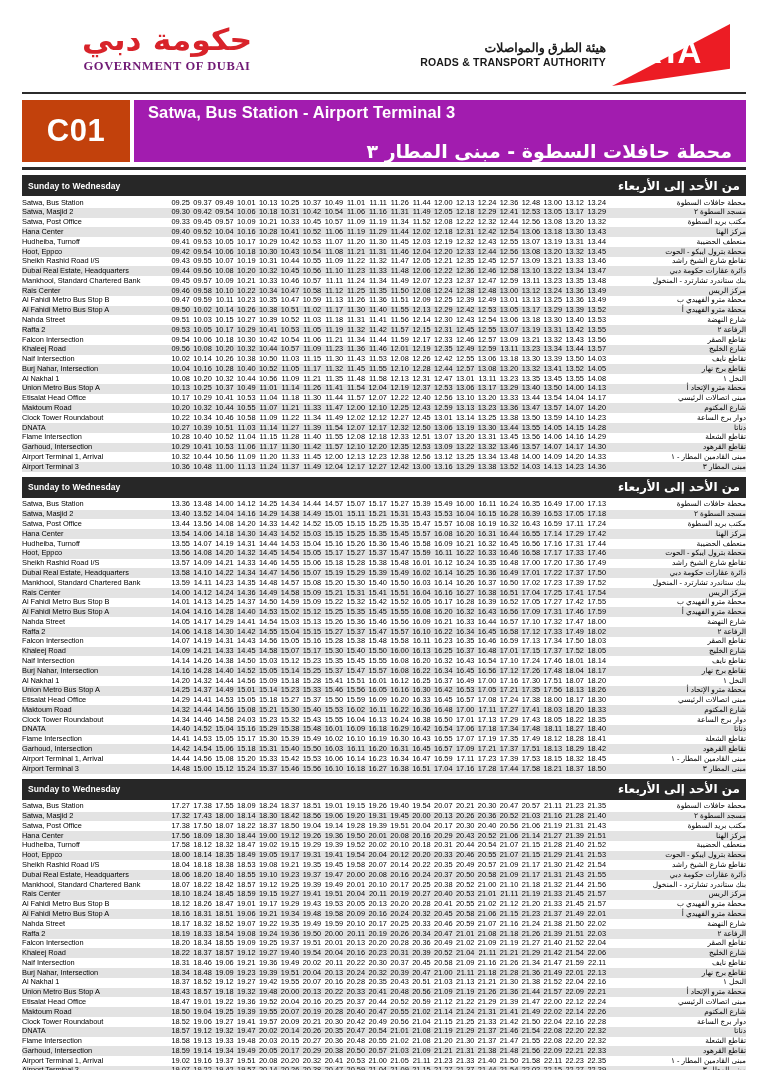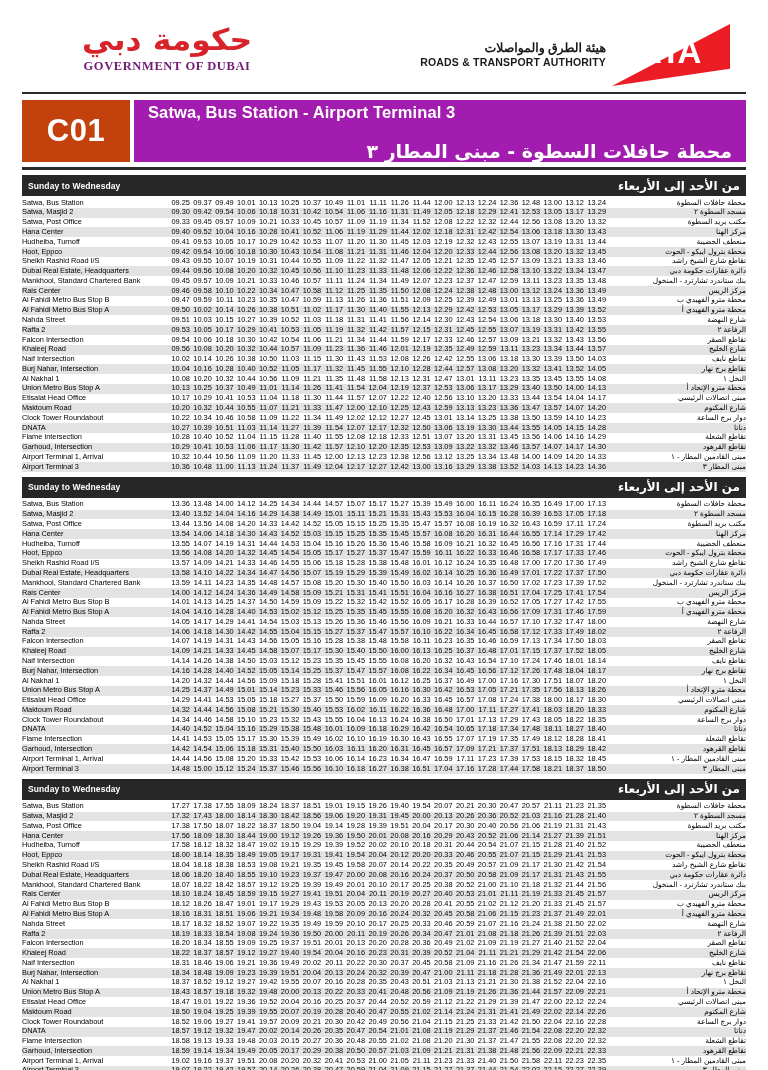--- a/index.html
+++ b/index.html
@@ -1357,21 +1357,21 @@
               <td class="t">18.20</td>
               <td class="t">18.33</td>
               <td class="spacer"></td>
               <td class="stop-ar">شارع المكتوم</td>
             </tr>
             <tr>
               <td class="stop-en">Clock Tower Roundabout</td>
               <td class="t">14.34</td>
               <td class="t">14.46</td>
               <td class="t">14.58</td>
-              <td class="t">15.10</td>
+              <td class="t">24.03</td>
               <td class="t">15.23</td>
               <td class="t">15.32</td>
               <td class="t">15.43</td>
               <td class="t">15.55</td>
               <td class="t">16.04</td>
               <td class="t">16.13</td>
               <td class="t">16.24</td>
               <td class="t">16.38</td>
               <td class="t">16.50</td>
               <td class="t">17.01</td>
@@ -1392,21 +1392,21 @@
               <td class="t">15.16</td>
               <td class="t">15.29</td>
               <td class="t">15.38</td>
               <td class="t">15.48</td>
               <td class="t">16.01</td>
               <td class="t">16.09</td>
               <td class="t">16.18</td>
               <td class="t">16.29</td>
               <td class="t">16.42</td>
               <td class="t">16.54</td>
-              <td class="t">10.65</td>
+              <td class="t">17.06</td>
               <td class="t">17.18</td>
               <td class="t">17.34</td>
               <td class="t">17.48</td>
               <td class="t">18.11</td>
               <td class="t">18.27</td>
               <td class="t">18.40</td>
               <td class="spacer"></td>
               <td class="stop-ar">دناتا</td>
             </tr>
             <tr>

